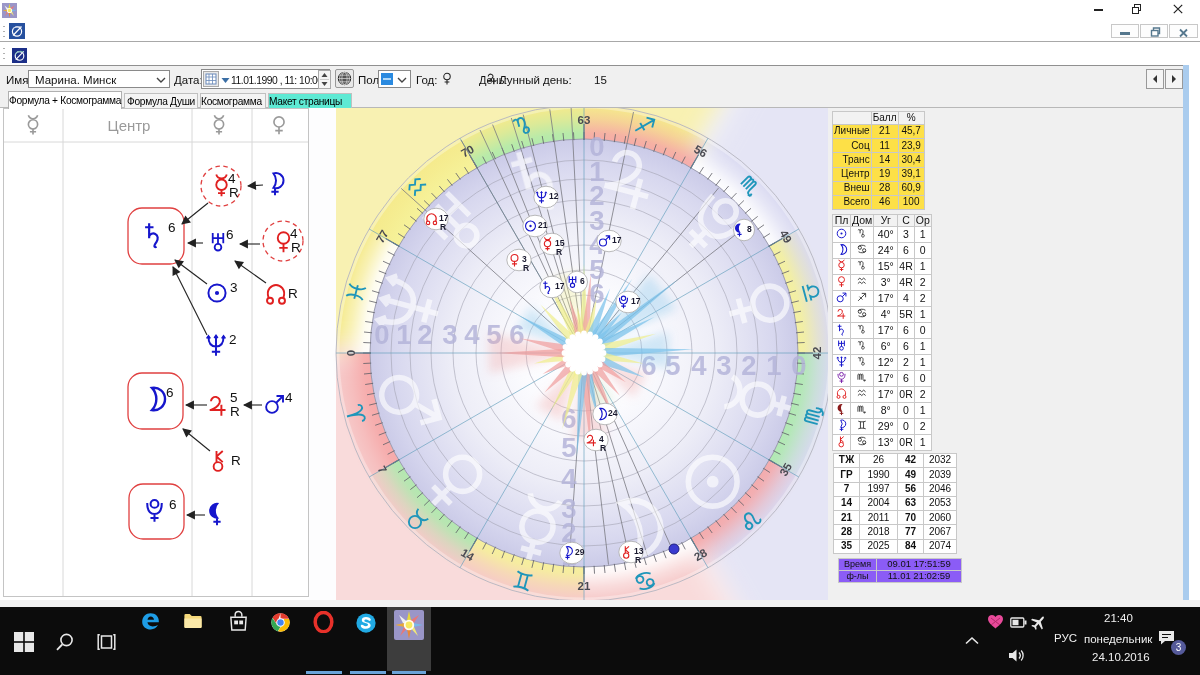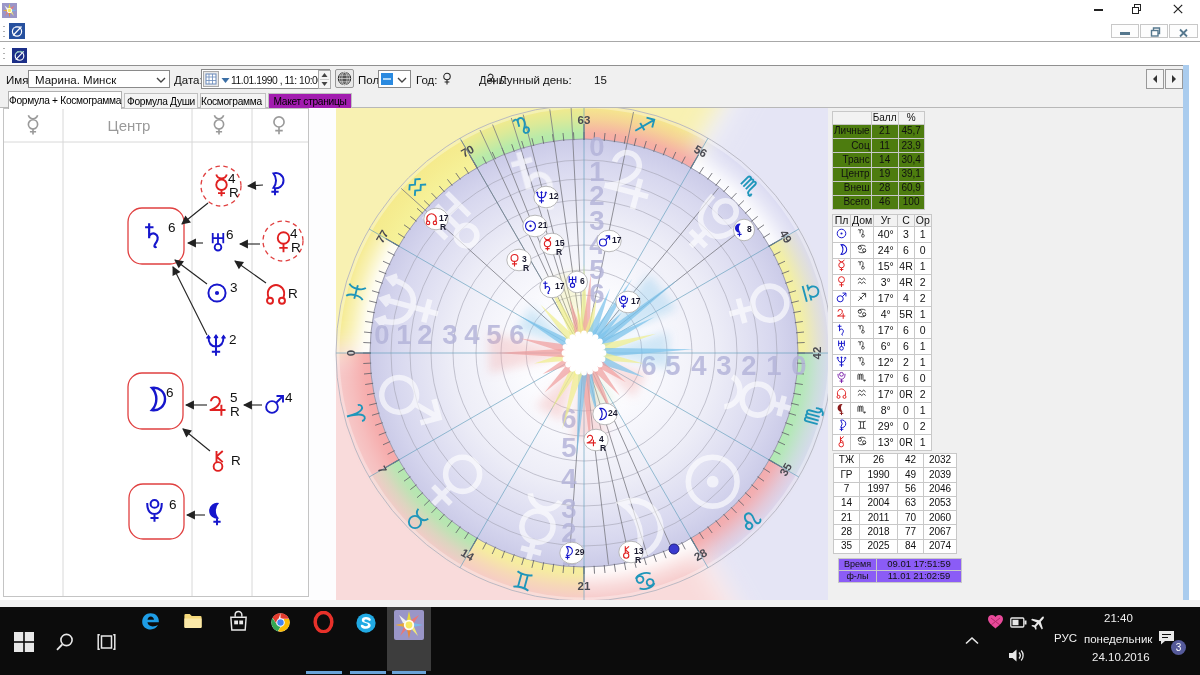--- a/index.html
+++ b/index.html
@@ -3,21 +3,21 @@
 <style>
 *{margin:0;padding:0;box-sizing:border-box}
 html,body{width:1200px;height:675px;overflow:hidden;background:#fff;
  font-family:"Liberation Sans",sans-serif;-webkit-font-smoothing:antialiased}
 #app{position:relative;width:1200px;height:675px}
 .abs{position:absolute}
 .dots{position:absolute;width:2px;background-image:radial-gradient(circle,#b0b0b0 35%,transparent 40%);background-size:2px 5px}
 td{border:1px solid #c8c8c8;padding:0 1px;line-height:10.5px}
 .c{text-align:center}
 .r{text-align:right}
-.b{font-weight:normal}
+.b{font-weight:bold}
 </style></head>
 <body>
 <div id="app">
 
 <div class="abs" style="left:0;top:0;width:1200px;height:21px;background:#fff"></div>
 <div class="abs" style="left:2px;top:3px;width:15px;height:15px">
 <svg width="15" height="15" viewBox="0 0 15 15">
         <rect width="15" height="15" fill="#9a96c8"></rect>
         <g transform="translate(7.5,7.5)">
 <g fill="#e8d838">
@@ -130,21 +130,21 @@
         <path d="M10,5 L6,9 L10,13Z" fill="#333"></path>
       </svg></div>
 <div class="abs" style="left:1165px;top:69px;width:18px;height:20px;border:1px solid #999;background:#f4f4f4"><svg width="16" height="18" viewBox="0 0 16 18">
         <path d="M6,5 L10,9 L6,13Z" fill="#333"></path>
       </svg></div>
 
 <div class="abs" style="left:0;top:92px;width:1200px;height:16px;background:#f0f0f0;border-bottom:1px solid #b8b8b8"></div>
 <div class="abs" style="left:8px;top:91px;width:114px;height:18px;background:#fff;border:1px solid #b0b0b0;border-bottom:none;font-size:10.2px;letter-spacing:-0.3px;text-align:center;padding-top:3px;z-index:3;white-space:nowrap">Формула + Космограмма</div>
 <div class="abs" style="left:124px;top:93px;width:74px;height:15px;background:#f4f4f4;border:1px solid #c0c0c0;border-bottom:none;font-size:10.2px;letter-spacing:-0.3px;text-align:center;padding-top:2px;white-space:nowrap">Формула Души</div>
 <div class="abs" style="left:200px;top:93px;width:66px;height:15px;background:#f4f4f4;border:1px solid #c0c0c0;border-bottom:none;font-size:10.2px;letter-spacing:-0.3px;text-align:left;padding-top:2px;white-space:nowrap">Космограмма</div>
-<div class="abs" style="left:268px;top:93px;width:84px;height:15px;background:#a21caf;border:1px solid #c0c0c0;border-bottom:none;font-size:10.2px;letter-spacing:-0.3px;text-align:center;padding-top:2px;white-space:nowrap">Макет страницы</div>
+<div class="abs" style="left:268px;top:93px;width:84px;height:15px;background:#5eead4;border:1px solid #c0c0c0;border-bottom:none;font-size:10.2px;letter-spacing:-0.3px;padding-top:2px;white-space:nowrap">Макет страницы</div>
 
 <div id="leftpanel" class="abs" style="left:3px;top:108px;width:306px;height:489px;background:#fff;border:1px solid #c4c4c4">
 <svg width="304" height="487" viewBox="0 0 304 487">
 <defs>
           <marker id="ah" viewBox="0 0 10 10" refX="8.5" refY="5" markerWidth="9" markerHeight="9" orient="auto-start-reverse">
             <path d="M0.5,0.5 L9.5,5 L0.5,9.5 Z" fill="#222"></path>
           </marker>
         </defs>
 <g stroke="#d8d8d8" stroke-width="1">
           <line x1="59" y1="0" x2="59" y2="487"></line>
@@ -756,21 +756,21 @@
         <g>
           <ellipse cx="435" cy="122" rx="10.5" ry="10.8" fill="#fff" stroke="#a8a8a8" stroke-width="0.8"></ellipse>
           <g style="color:#1616cc">
             <use href="#g-selena" transform="translate(423,114.5) scale(0.75)"></use>
           </g>
           <text x="438" y="123.5" font-size="8.5" font-weight="bold" fill="#1a1a30">8</text>
         </g>
         <circle cx="365" cy="441" r="5" fill="#3a3ad0" stroke="#202080" stroke-width="1"></circle>
       </svg></div>
 <div id="rightpanel" class="abs" style="left:828px;top:108px;width:355px;height:492px;background:#f0f0f0">
-      <table style="position:absolute;left:4px;top:3px;border-collapse:collapse;font-size:10px;color:#111;background:#4d7c0f">
+      <table style="position:absolute;left:4px;top:3px;border-collapse:collapse;font-size:10px;color:#111;background:#fde047">
         <tbody>
           <tr style="background:#f2f2f2;height:13px">
             <td style="width:37px"></td>
             <td class="c" style="width:27px">Балл</td>
             <td class="c" style="width:26px">%</td>
           </tr>
           <tr style="height:14.2px">
             <td class="r">Личные</td>
             <td class="c">21</td>
             <td class="c">45,7</td>

